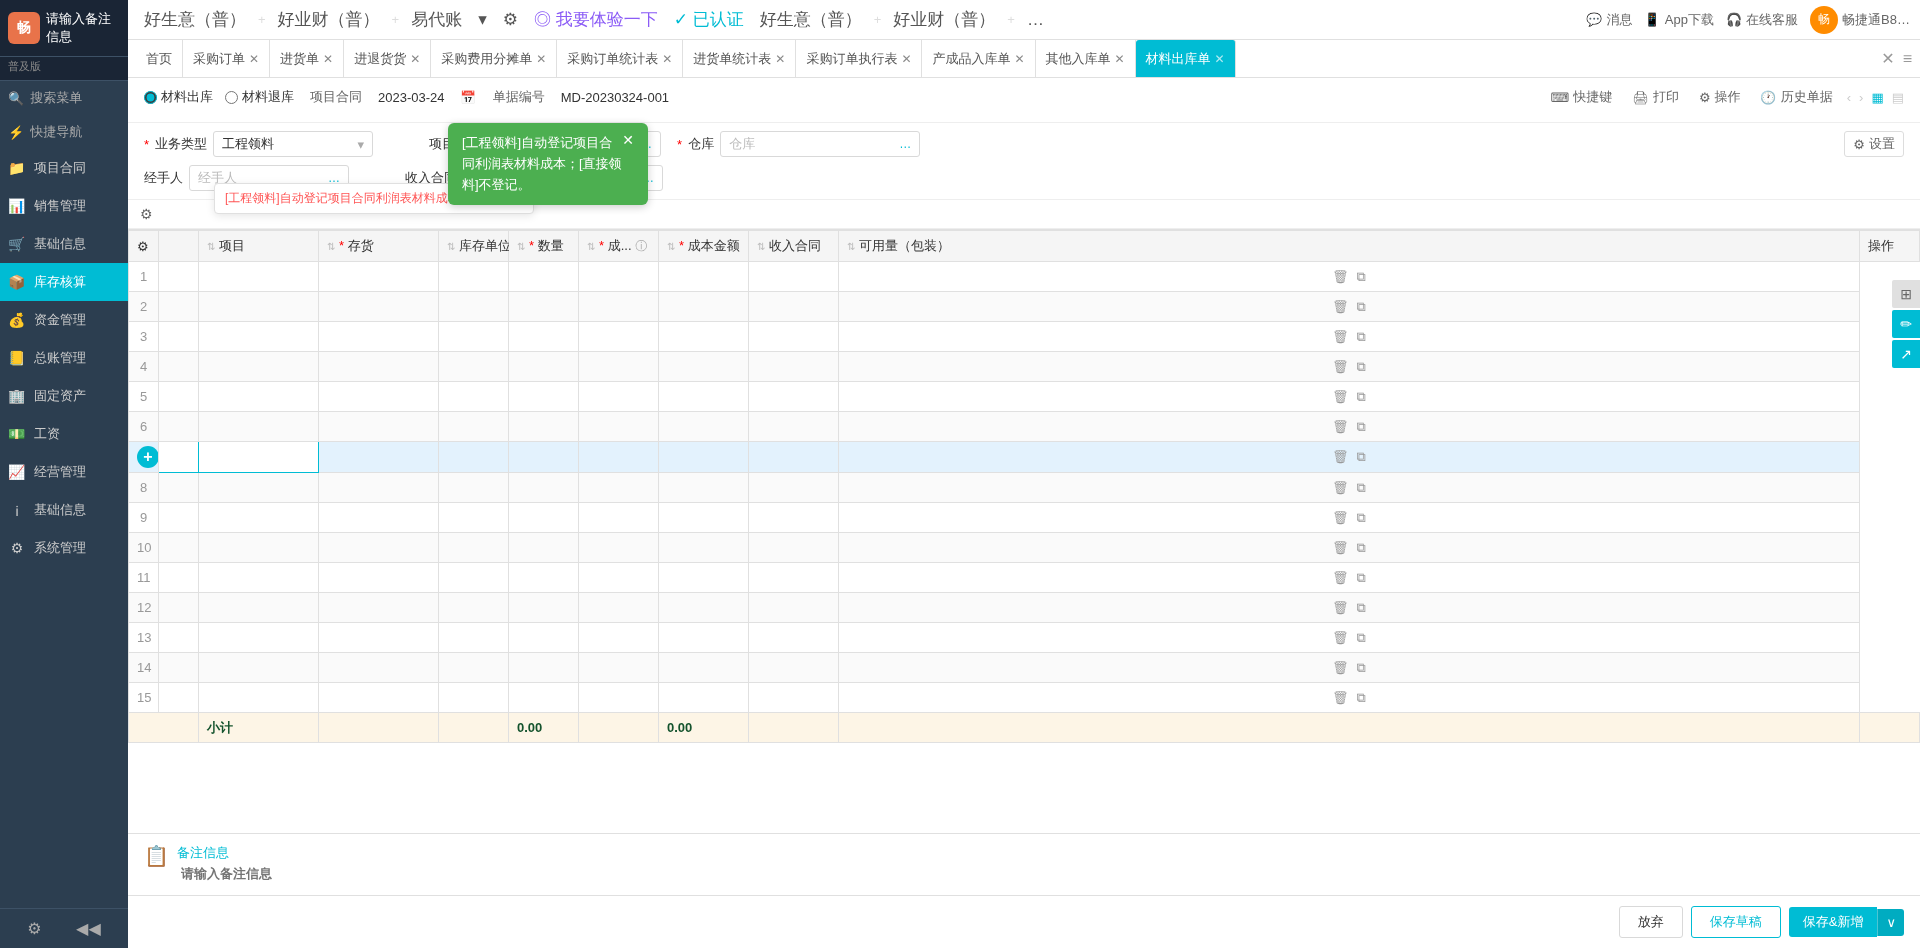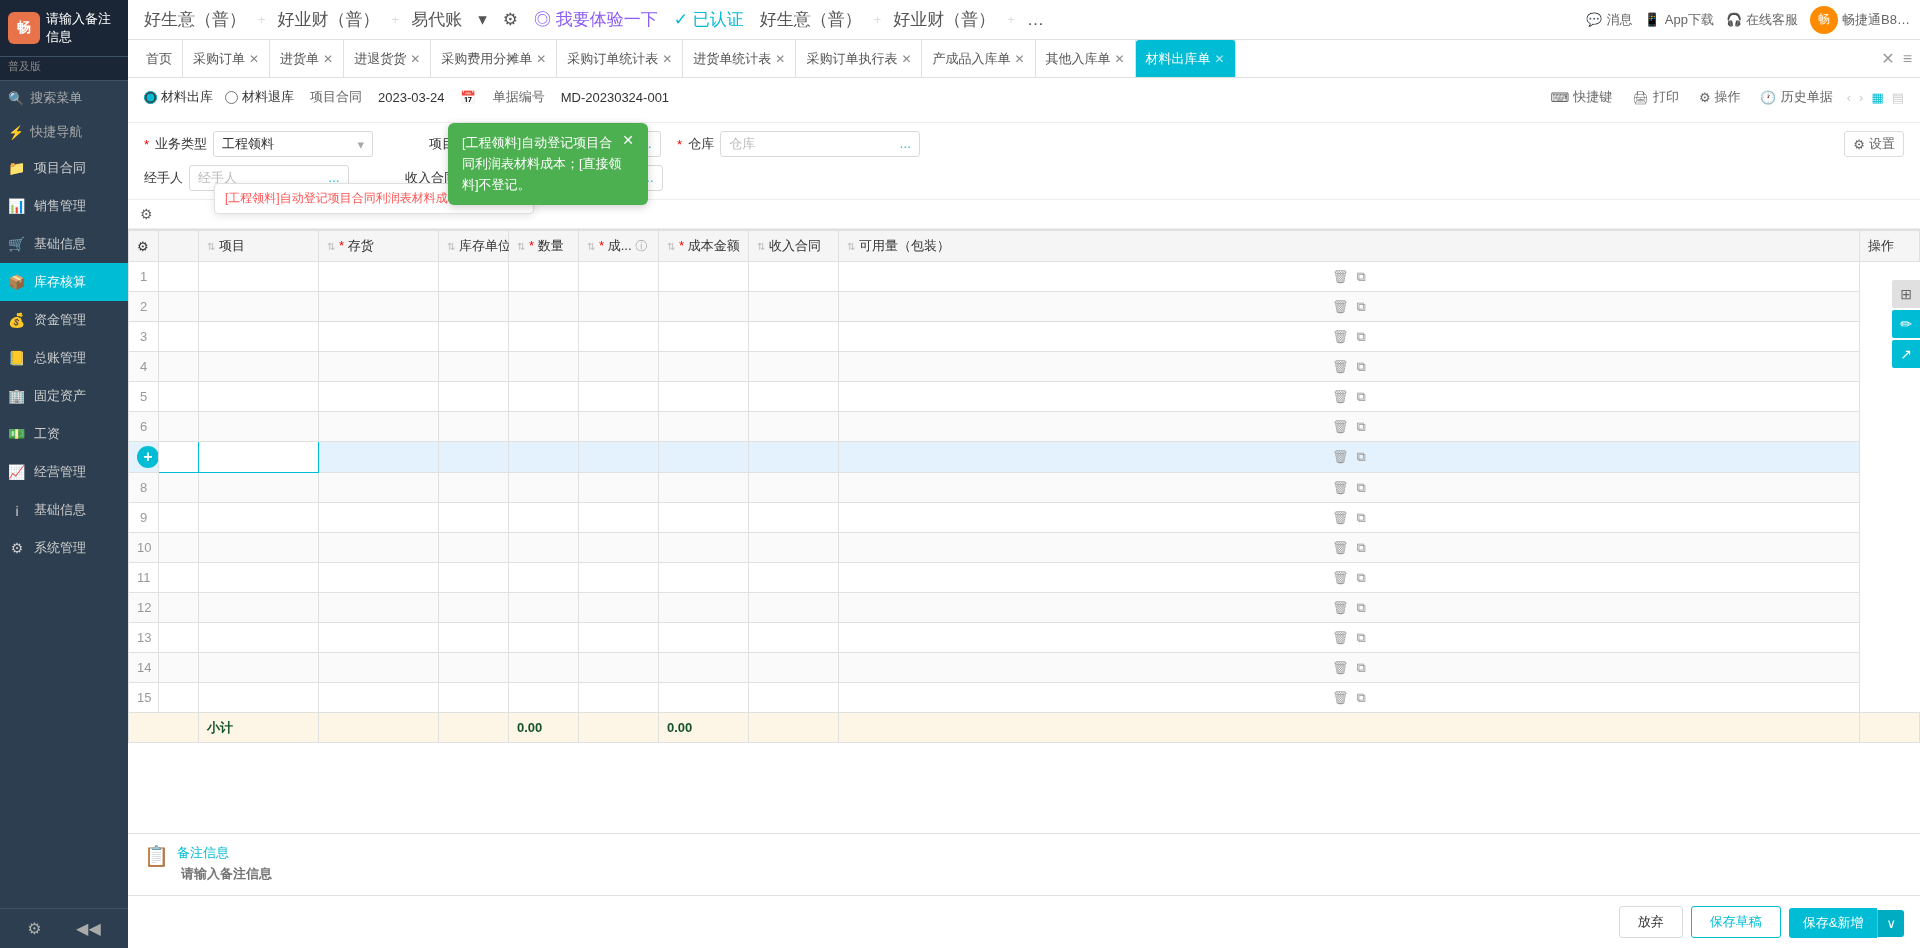--- a/index.html
+++ b/index.html
@@ -83,21 +83,21 @@
     .subtotal-row { background: #fdf5e6 !important; }
     .subtotal-row td { font-weight: bold; color: #14532d; }
 
     
     .form-footer { padding: 10px 16px; background: #fff; border-top: 1px solid #e0e0e0; display: flex; align-items: center; flex-shrink: 0; }
     .notes-section { display: flex; align-items: flex-start; gap: 8px; color: #666; flex: 1; }
     .notes-icon { color: #00bcd4; font-size: 20px; }
     .notes-input { border: none; outline: none; flex: 1; color: #404040; font-size: 13px; padding: 4px; font-weight: bold; }
 
     
-    .action-buttons { display: flex; align-items: flex-end; gap: 8px; justify-content: flex-end; padding: 10px 16px; border-top: 1px solid #e0e0e0; flex-shrink: 0; }
+    .action-buttons { display: flex; align-items: center; gap: 8px; justify-content: flex-end; padding: 10px 16px; border-top: 1px solid #e0e0e0; flex-shrink: 0; }
     .btn { padding: 6px 18px; border-radius: 3px; cursor: pointer; font-size: 13px; border: none; }
     .btn-default { background: #fff; border: 1px solid #d9d9d9; color: #333; }
     .btn-outline { background: #fff; border: 1px solid #00bcd4; color: #00bcd4; }
     .btn-primary-split { display: flex; align-items: center; }
     .btn-primary-split-main { background: #00bcd4; color: #fff; padding: 6px 14px; border-radius: 3px 0 0 3px; cursor: pointer; border: none; font-size: 13px; }
     .btn-primary-split-arrow { background: #00acc1; color: #fff; padding: 6px 8px; border-radius: 0 3px 3px 0; cursor: pointer; border: none; border-left: 1px solid rgba(255,255,255,0.3); font-size: 13px; }
     .right-tool-btn { width: 28px; height: 28px; background: #e0e0e0; display: flex; align-items: center; justify-content: center; cursor: pointer; font-size: 14px; color: #666; border-radius: 2px 0 0 2px; }
 
     
     .settings-bar { display: flex; align-items: center; padding: 4px 8px; border-bottom: 1px solid #eee; background: #fff; flex-shrink: 0; }

